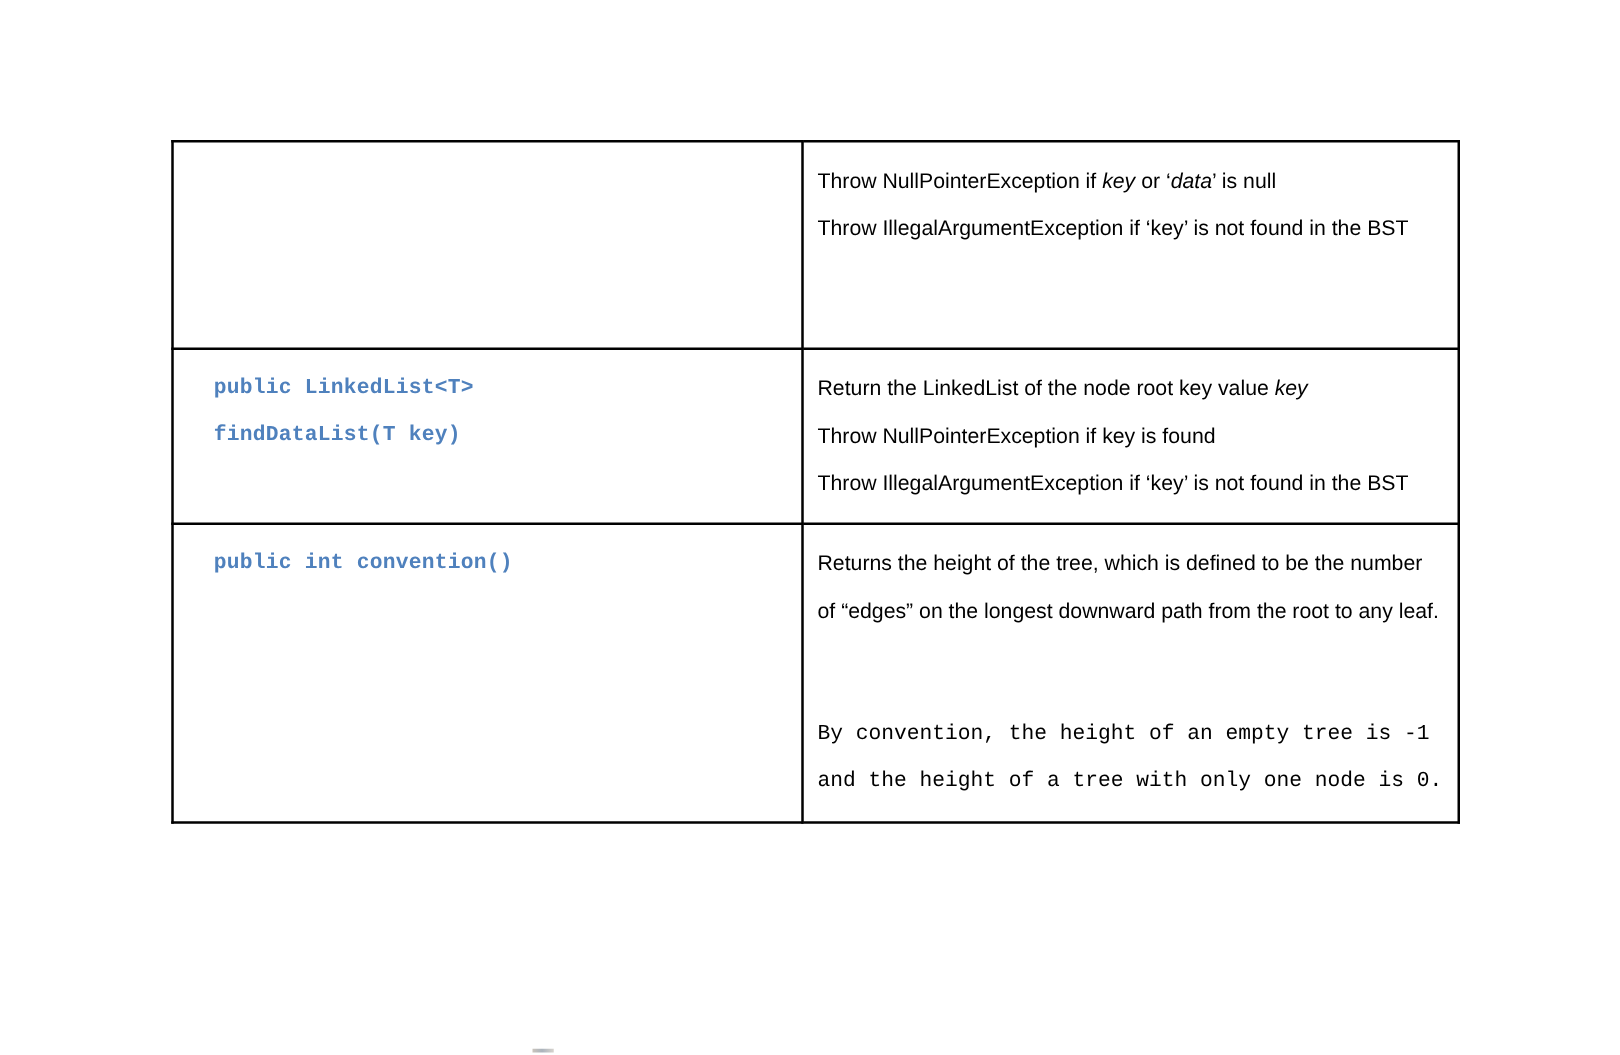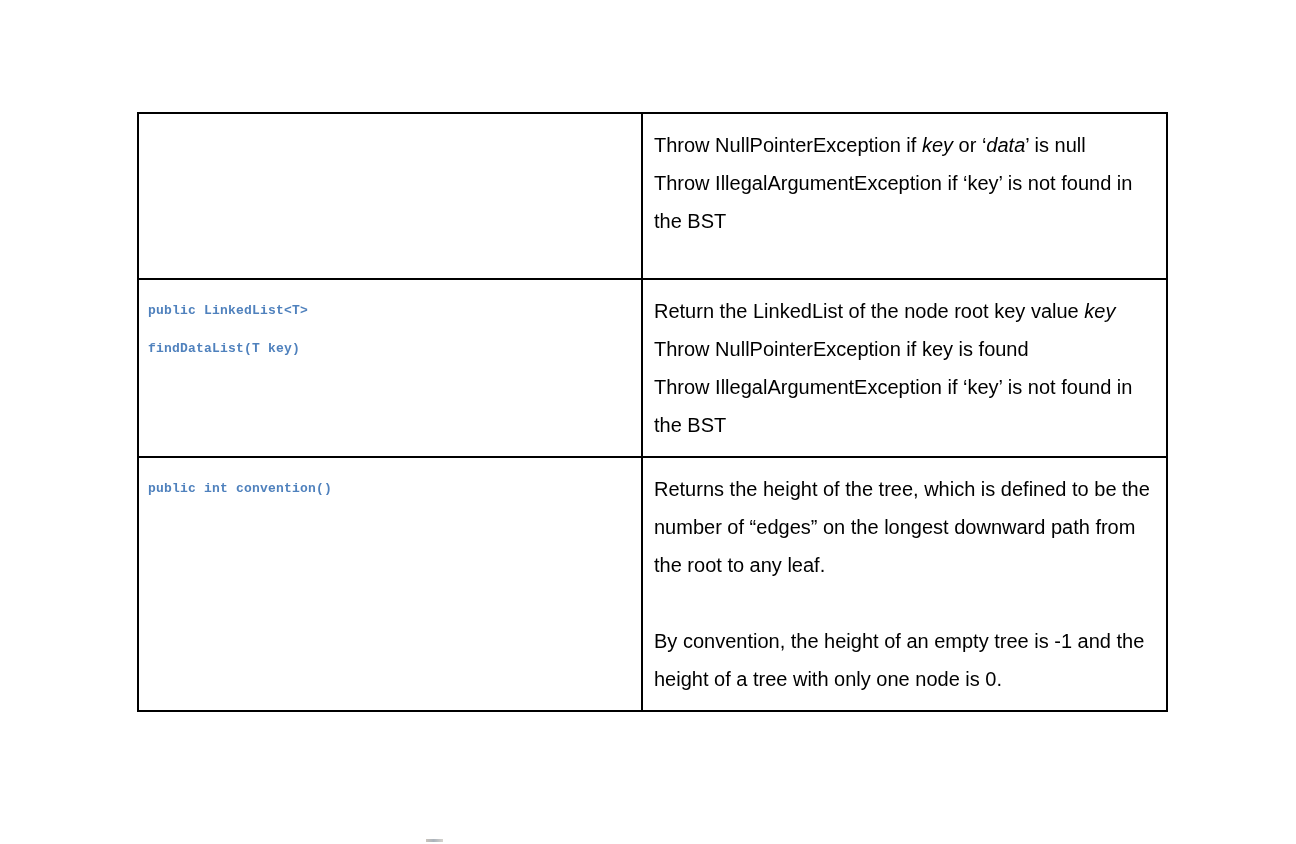--- a/index.html
+++ b/index.html
@@ -51,40 +51,42 @@
   }
 
   .cell-inner.desc {
     padding-left: 11px;
     padding-right: 12px;
   }
 
   .code-text {
     font-family: "Liberation Mono", "DejaVu Sans Mono", monospace;
     font-weight: bold;
-    font-size: 13px;
+    font-size: 17px;
     line-height: 38px;
     color: #4f81bd;
     white-space: pre-wrap;
     letter-spacing: 0.2px;
+    margin-left: 23px;
   }
 
   .desc-text {
     font-family: "Liberation Sans", sans-serif;
-    font-size: 20px;
+    font-size: 17px;
     line-height: 38px;
     color: #000000;
   }
 
   .desc-text p {
     margin: 0;
   }
 
   .desc-text p.gap-before {
-    margin-top: 38px;
+    margin-top: 61px;
+    font-family: Liberation Mono, monospace;
   }
 
   .it {
     font-style: italic;
   }
 
   .row-empty-pad {
     min-height: 140px;
   }
 

